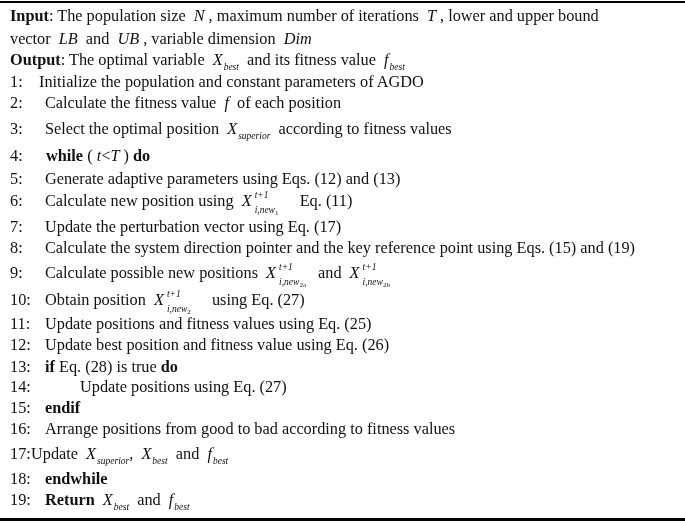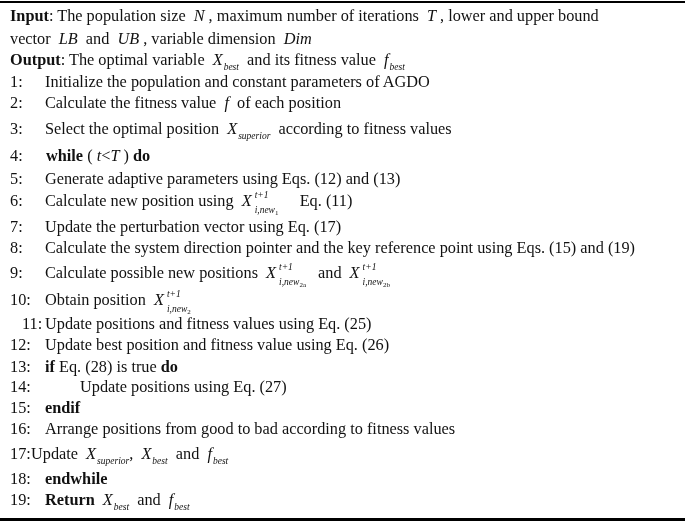--- a/index.html
+++ b/index.html
@@ -41,21 +41,21 @@
 
 <div class="line" style="top:50px;">
   <b>Output</b><span>: The optimal variable</span>
   <span class="m" style="padding-right:0">X</span><span class="sub">best</span>
   &nbsp;<span>and its fitness value</span>
   <span class="m" style="padding-right:0">f</span><span class="sub">best</span>
 </div>
 
 <div class="line" style="top:72px; width:670px;">
   <span class="num" style="left:0">1:</span>
-  <span class="body" style="left:35px">Initialize the population and constant parameters of AGDO</span>
+  <span class="body" style="left:29px">Initialize the population and constant parameters of AGDO</span>
 </div>
 
 <div class="line" style="top:93px; width:670px;">
   <span class="num" style="left:0">2:</span>
   <span class="body" style="left:35px">
     <span>Calculate the fitness value</span>
     <span class="m">f</span>
     <span>of each position</span>
   </span>
 </div>
@@ -111,25 +111,26 @@
     <span class="mx"><span class="X">X</span><span class="sp">t+1</span><span class="sb"><span>i,new</span><span class="subsub">2a</span></span><span class="pad" style="width:36px"></span></span><span>and</span>
     <span class="mx"><span class="X">X</span><span class="sp">t+1</span><span class="sb"><span>i,new</span><span class="subsub">2b</span></span><span class="pad" style="width:42px"></span></span>
   </span>
 </div>
 
 <div class="line" style="top:290px; width:670px;">
   <span class="num" style="left:0">10:</span>
   <span class="body" style="left:35px">
     <span>Obtain position</span>
     <span class="mx"><span class="X">X</span><span class="sp">t+1</span><span class="sb"><span>i,new</span><span class="subsub">2</span></span><span class="pad" style="width:38px"></span></span>
+    <span>using Eq. (27)</span>
   </span>
 </div>
 
 <div class="line" style="top:314px; width:670px;">
-  <span class="num" style="left:12px">11:</span>
+  <span class="num" style="left:0">11:</span>
   <span class="body" style="left:35px">Update positions and fitness values using Eq. (25)</span>
 </div>
 
 <div class="line" style="top:335px; width:670px;">
   <span class="num" style="left:0">12:</span>
   <span class="body" style="left:35px">Update best position and fitness value using Eq. (26)</span>
 </div>
 
 <div class="line" style="top:357px; width:670px;">
   <span class="num" style="left:0">13:</span>

